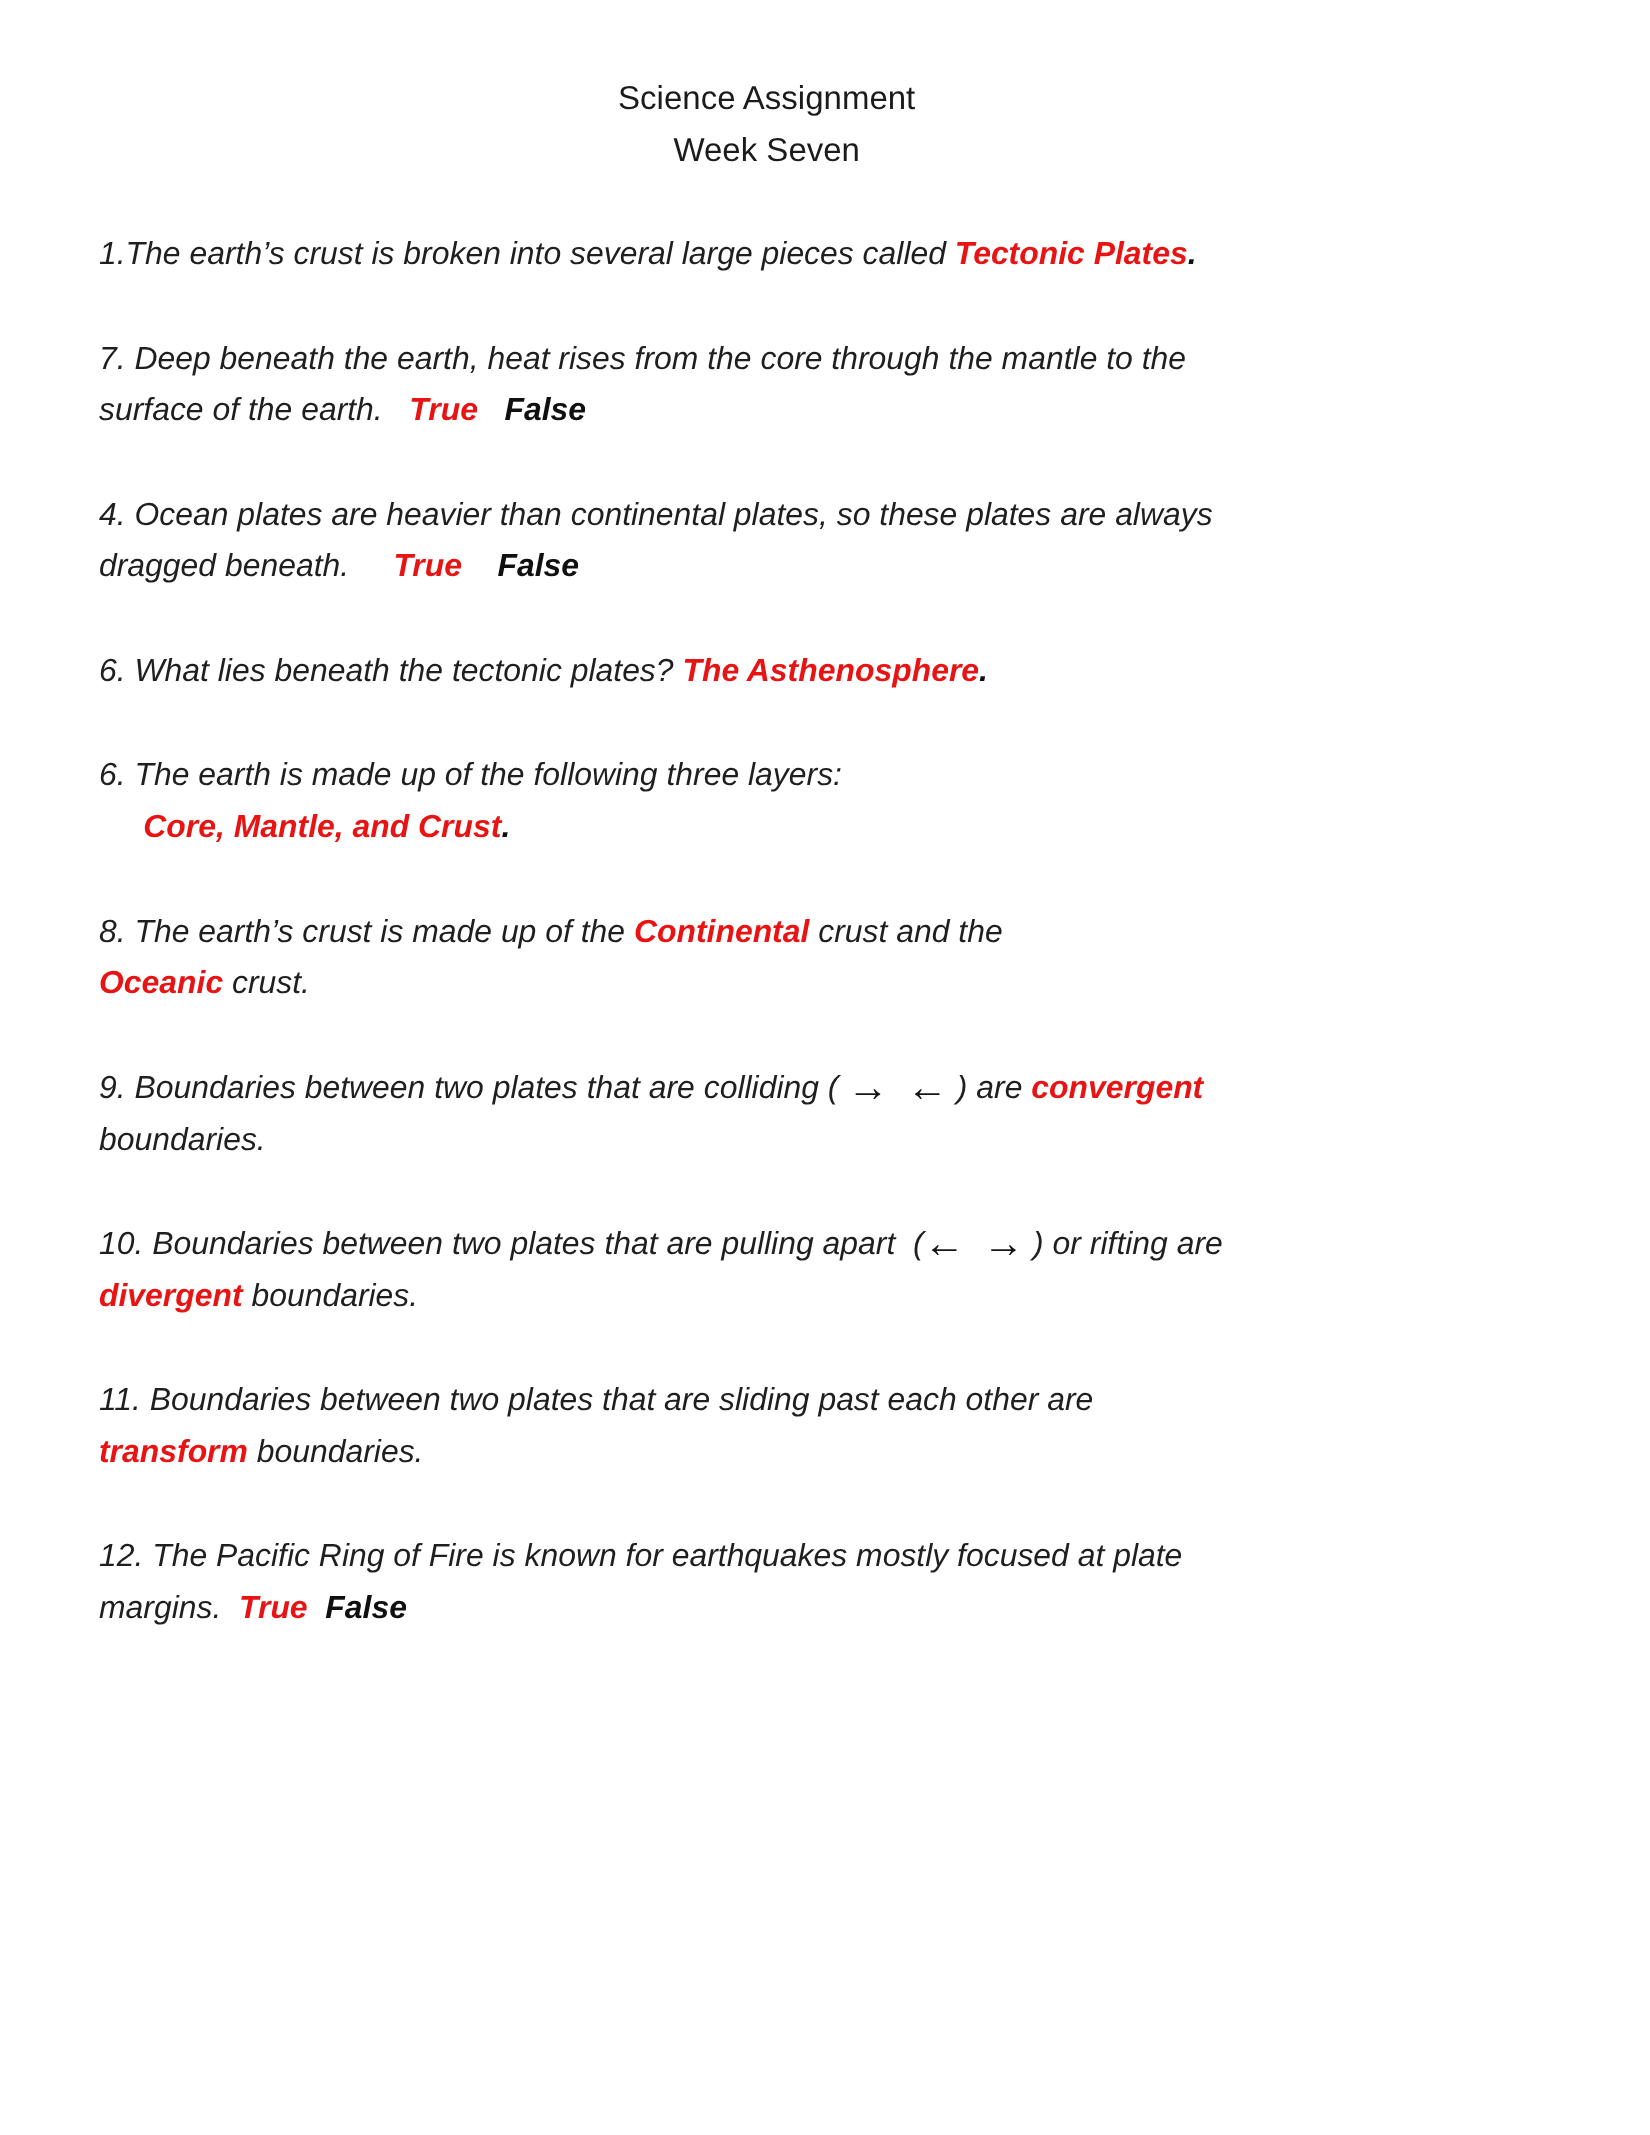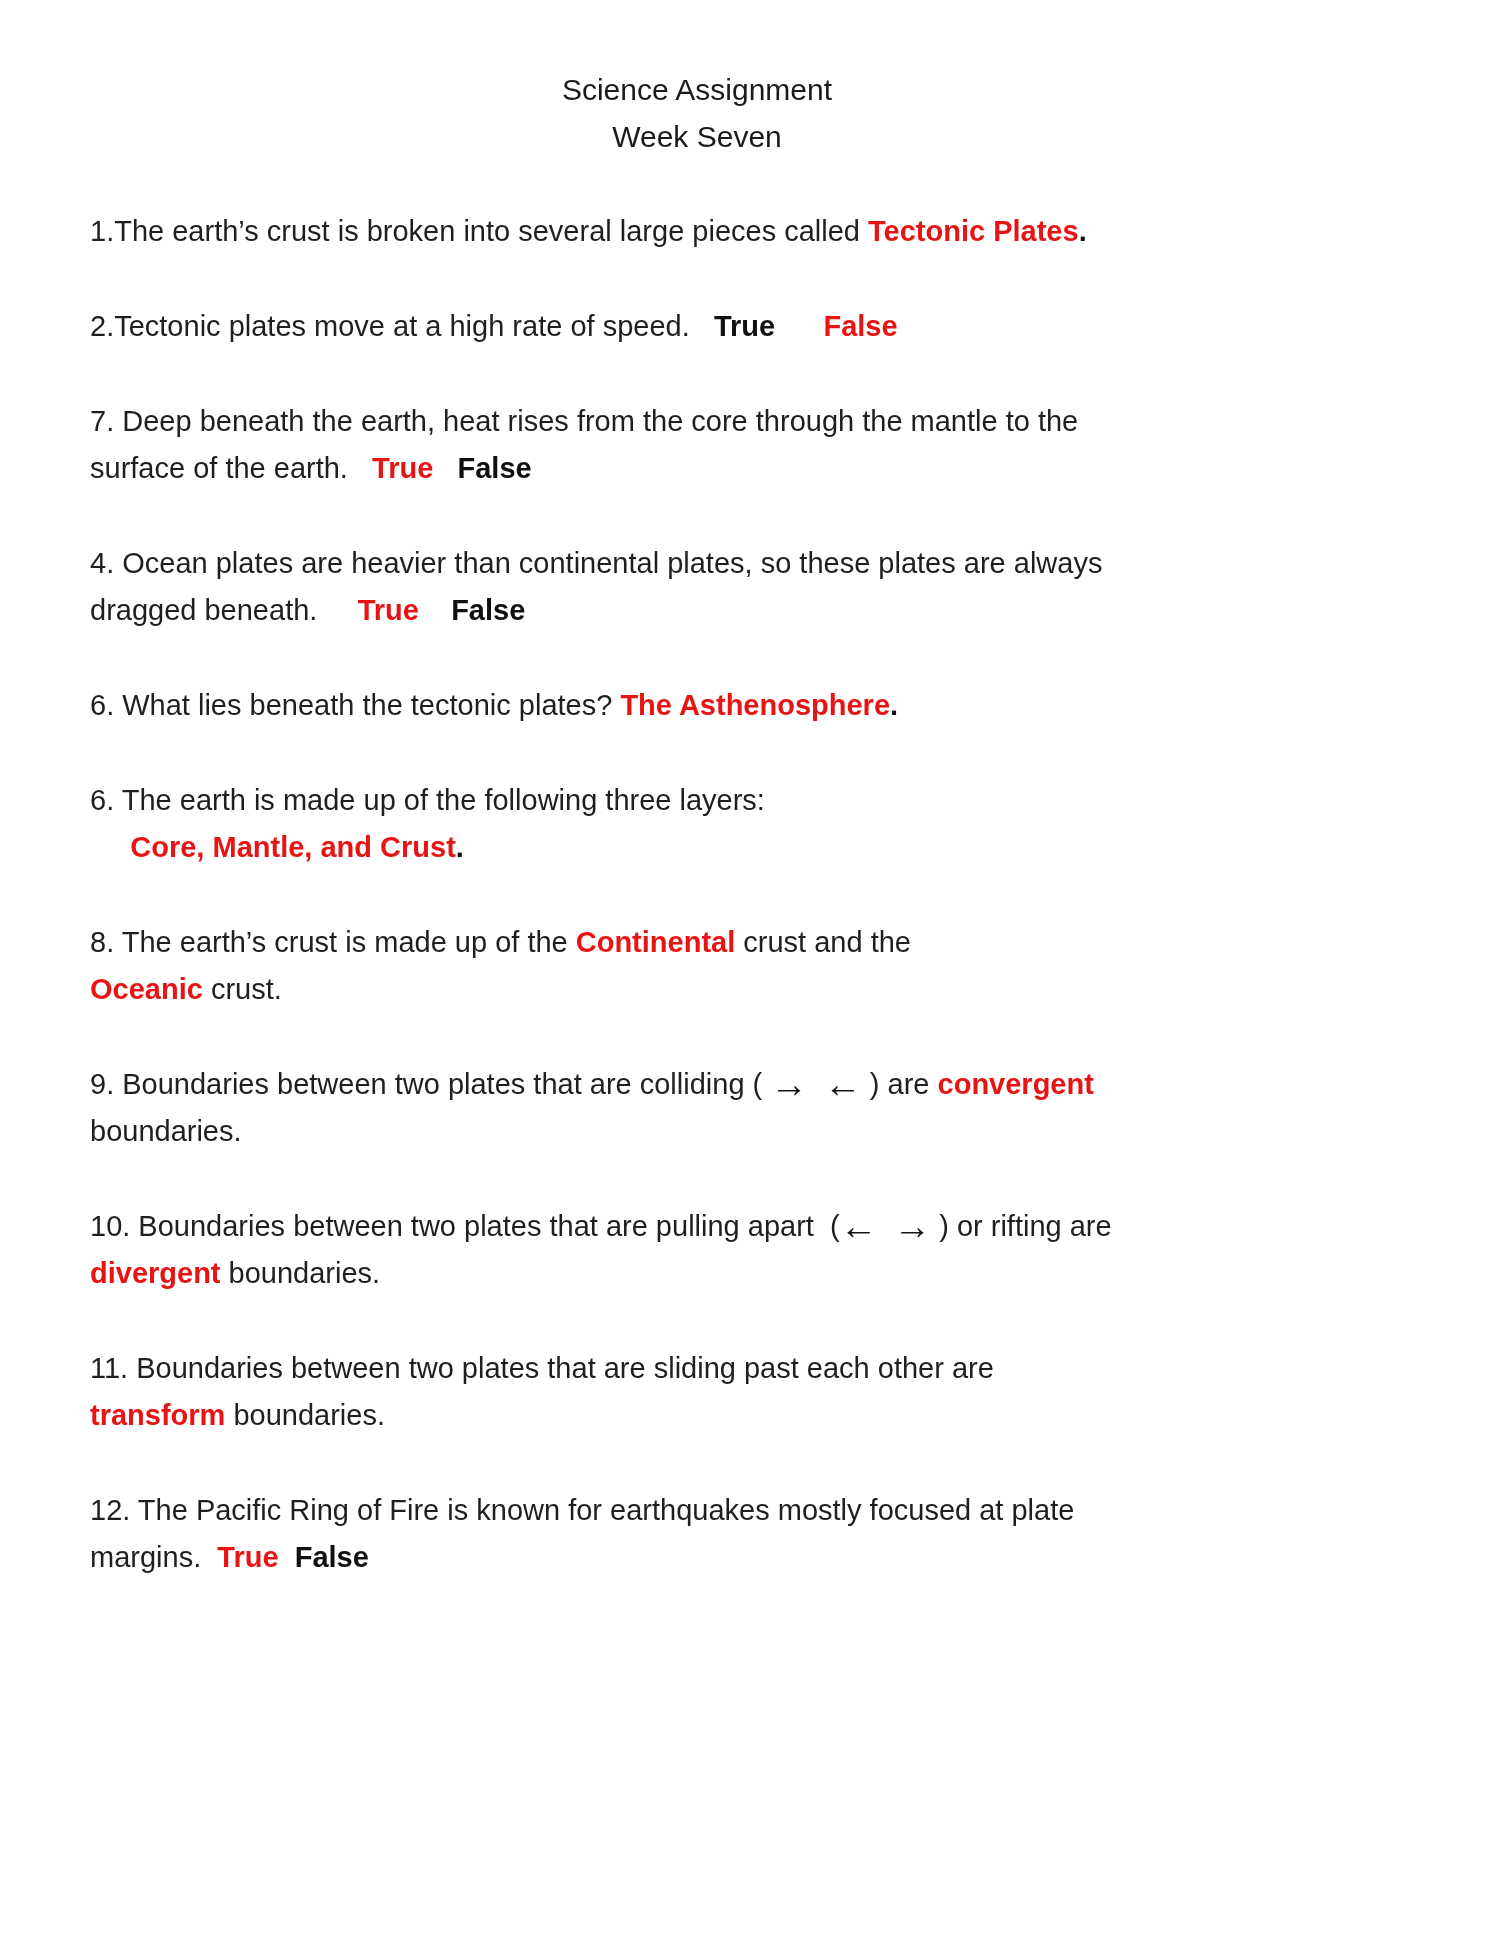--- a/index.html
+++ b/index.html
@@ -31,20 +31,21 @@
   .questions {
     font-size: 29px;
     line-height: 47px;
   }
   .question {
     margin: 0 0 48px 0;
   }
   .qline {
     display: block;
     white-space: pre-wrap;
+    font-style: italic;
   }
   .run-normal {
     font-weight: 400;
     color: #1f1f1f;
   }
   .run-bold {
     font-weight: 700;
     color: #101010;
   }
   .run-answer {
@@ -64,23 +65,20 @@
 <body>
 
 <div class="page">
   <div class="title-block">
     <div>Science Assignment</div>
     <div>Week Seven</div>
   </div>
   <div class="questions" id="questions">
       <p class="question">
         <span class="qline"><span class="run-normal">1.The earth’s crust is broken into several large pieces called </span><span class="run-answer">Tectonic Plates</span><span class="run-bold">.</span></span>
-      </p>
-      <p class="question">
-        <span class="qline"><span class="run-normal">2.Tectonic plates move at a high rate of speed.   </span><span class="run-bold">True</span><span class="run-normal">      </span><span class="run-answer">False</span></span>
       </p>
       <p class="question">
         <span class="qline"><span class="run-normal">7. Deep beneath the earth, heat rises from the core through the mantle to the</span></span>
         <span class="qline"><span class="run-normal">surface of the earth.   </span><span class="run-answer">True</span><span class="run-normal">   </span><span class="run-bold">False</span></span>
       </p>
       <p class="question">
         <span class="qline"><span class="run-normal">4. Ocean plates are heavier than continental plates, so these plates are always</span></span>
         <span class="qline"><span class="run-normal">dragged beneath.     </span><span class="run-answer">True</span><span class="run-normal">    </span><span class="run-bold">False</span></span>
       </p>
       <p class="question">

